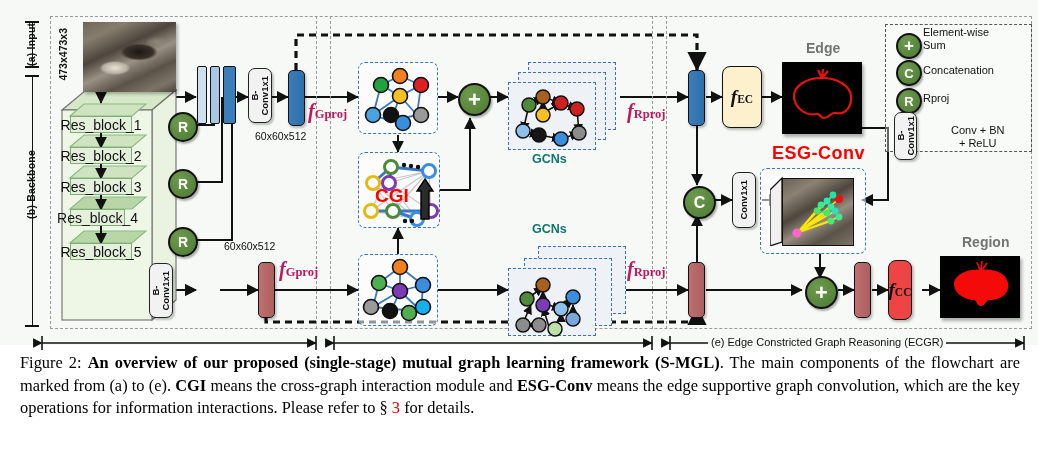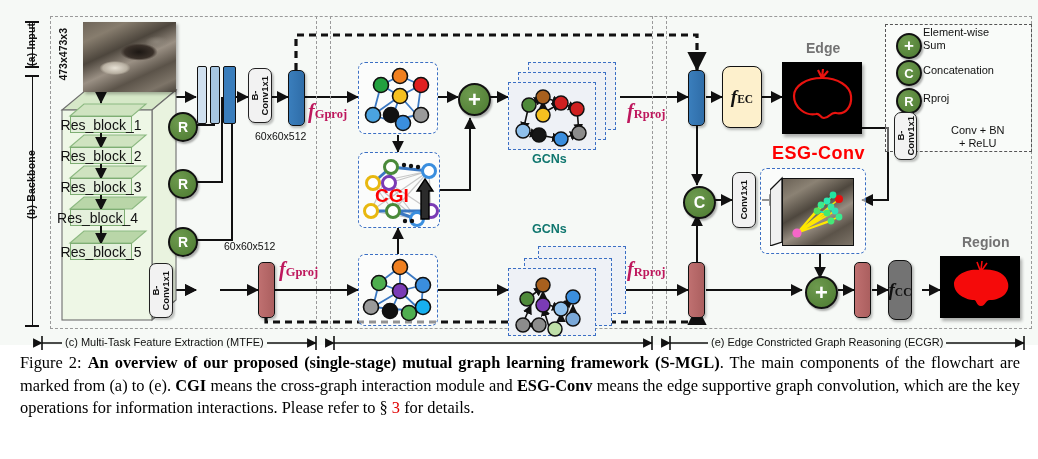--- a/index.html
+++ b/index.html
@@ -434,21 +434,21 @@
       </svg>
     </div>
     <svg class="abs" width="16" height="70" style="left:770px;top:176px;">
       <polygon points="0,14 12,2 12,66 0,70" fill="#f0f0f0" stroke="#111" stroke-width="1.3"></polygon>
     </svg>
 
     <div class="circ" style="left:805px;top:276px;width:29px;height:29px;font-size:22px;line-height:0;">+</div>
 
     <div class="tallslab redslab" style="left:854px;top:262px;width:17px;height:56px;"></div>
 
-    <div class="fbox" style="left:888px;top:260px;width:24px;height:60px;background:#737373;">
+    <div class="fbox" style="left:888px;top:260px;width:24px;height:60px;background:#ef4444;">
       <span><em style="font-style:italic;">f</em><sub>CC</sub></span>
     </div>
 
     <div class="outlab" style="left:962px;top:234px;">Region</div>
     <div class="imgbox" style="left:940px;top:256px;width:80px;height:62px;">
       <svg width="80" height="62">
         <path d="M40,14 C26,12 14,20 14,28 C14,38 26,44 34,44 C37,44 36,50 41,50 C46,50 45,44 50,44 C62,44 70,36 68,27 C66,17 54,12 40,14 Z" fill="#f50a0a"></path>
         <g stroke="#f50a0a" stroke-width="1.6">
             <path d="M40,14 L37,6 M41,14 L42,5 M42,14 L47,7"></path>
           </g>
@@ -484,21 +484,20 @@
       </g>
       <g stroke="#111" stroke-width="1.6">
         <path d="M42,4 L42,18"></path>
           <path d="M316,4 L316,18"></path>
         <path d="M334,4 L334,18"></path>
           <path d="M652,4 L652,18"></path>
         <path d="M670,4 L670,18"></path>
           <path d="M1024,4 L1024,18"></path>
       </g>
     </svg>
-    <div class="brk" style="left:62px;top:336px;background:#f6f9f6;padding:0 3px;">(c) Multi-Task Feature Extraction (MTFE)</div>
     <div class="brk" style="left:708px;top:336px;background:#f6f9f6;padding:0 3px;">(e) Edge Constricted Graph Reasoning (ECGR)</div>
 
   </div>
 
   <div class="cap">
     <span>Figure 2: </span><b>An overview of our proposed (single-stage) mutual graph learning framework (S-MGL)</b><span>. The main components of the flowchart are marked from (a) to (e). </span><b>CGI</b><span> means the cross-graph interaction module and </span><b>ESG-Conv</b><span> means the edge supportive graph convolution, which are the key operations for information interactions. Please refer to § </span><span class="rd">3</span><span> for details.</span>
   </div>
 
 </div>
 

